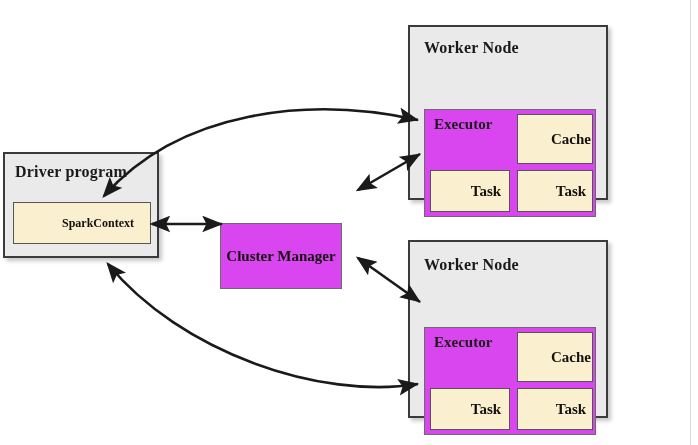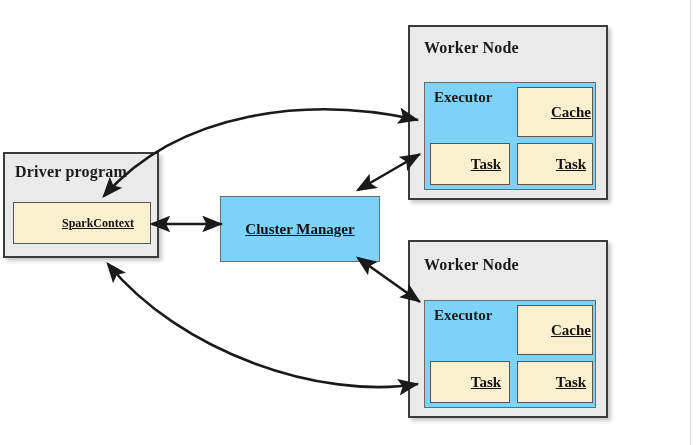--- a/index.html
+++ b/index.html
@@ -22,21 +22,20 @@
     position: absolute;
     top: 0;
     left: 690px;
     width: 1px;
     height: 445px;
     background: #d9d9d9;
   }
   .box {
     position: absolute;
     box-sizing: border-box;
-    text-decoration: underline;
   }
   
   .container-box {
     background: #eaeaea;
     border: 2px solid #3b3b3b;
     box-shadow: 3px 3px 4px rgba(0,0,0,0.22);
   }
   .container-title {
     position: absolute;
     font-weight: bold;
@@ -51,22 +50,23 @@
     display: flex;
     align-items: center;
     justify-content: center;
     font-weight: bold;
     color: #14110c;
     white-space: nowrap;
     padding-left: 32px;
   }
   
   .blue-box {
-    background: #7dd3fc;
+    background: #d946ef;
     border: 1.5px solid #6b6b6b;
+    margin-top: 27px;
   }
   .blue-box-centered {
     display: flex;
     align-items: center;
     justify-content: center;
     font-weight: bold;
     color: #14110c;
     white-space: nowrap;
   }
   .executor-label {
@@ -91,21 +91,21 @@
 
 <div id="canvas">
 
   <div class="page-edge"></div>
 
   <div class="box container-box" style="left:3px; top:152px; width:156px; height:106px;">
     <div class="container-title" style="left:10px; top:9px; font-size:16px;">Driver program</div>
     <div class="box cream-box" style="left:8px; top:48px; width:138px; height:42px; font-size:12px;">SparkContext</div>
   </div>
 
-  <div class="box blue-box blue-box-centered" style="left:220px; top:196px; width:160px; height:66px; font-size:15px;">Cluster Manager</div>
+  <div class="box blue-box blue-box-centered" style="left:220px; top:196px; width:122px; height:66px; font-size:15px;">Cluster Manager</div>
 
   <div class="box container-box" style="left:408px; top:25px; width:200px; height:175px;">
     <div class="container-title" style="left:14px; top:12px; font-size:16px;">Worker Node</div>
 
     <div class="box blue-box" style="left:14px; top:55px; width:172px; height:108px;">
       <div class="executor-label" style="font-size:15px;">Executor</div>
 
       <div class="box cream-box" style="left:92px; top:4px; width:76px; height:50px; font-size:15px;">Cache</div>
 
       <div class="box cream-box" style="left:5px; top:60px; width:80px; height:42px; font-size:15px;">Task</div>

